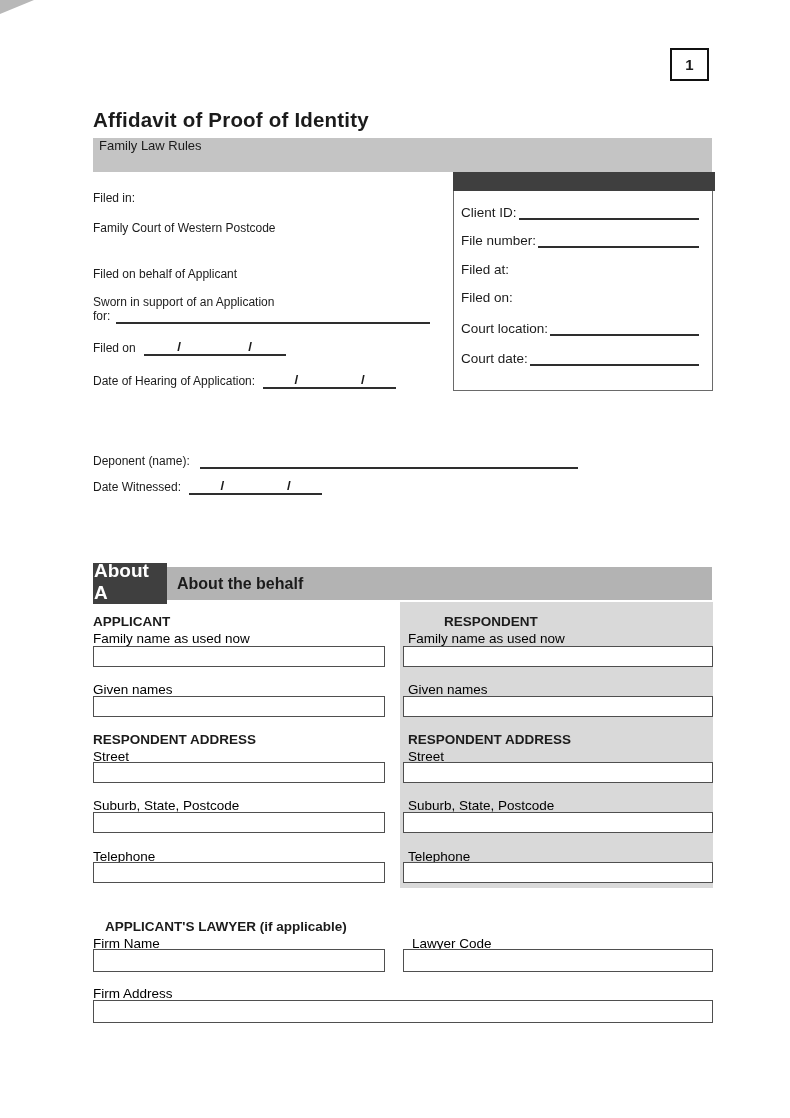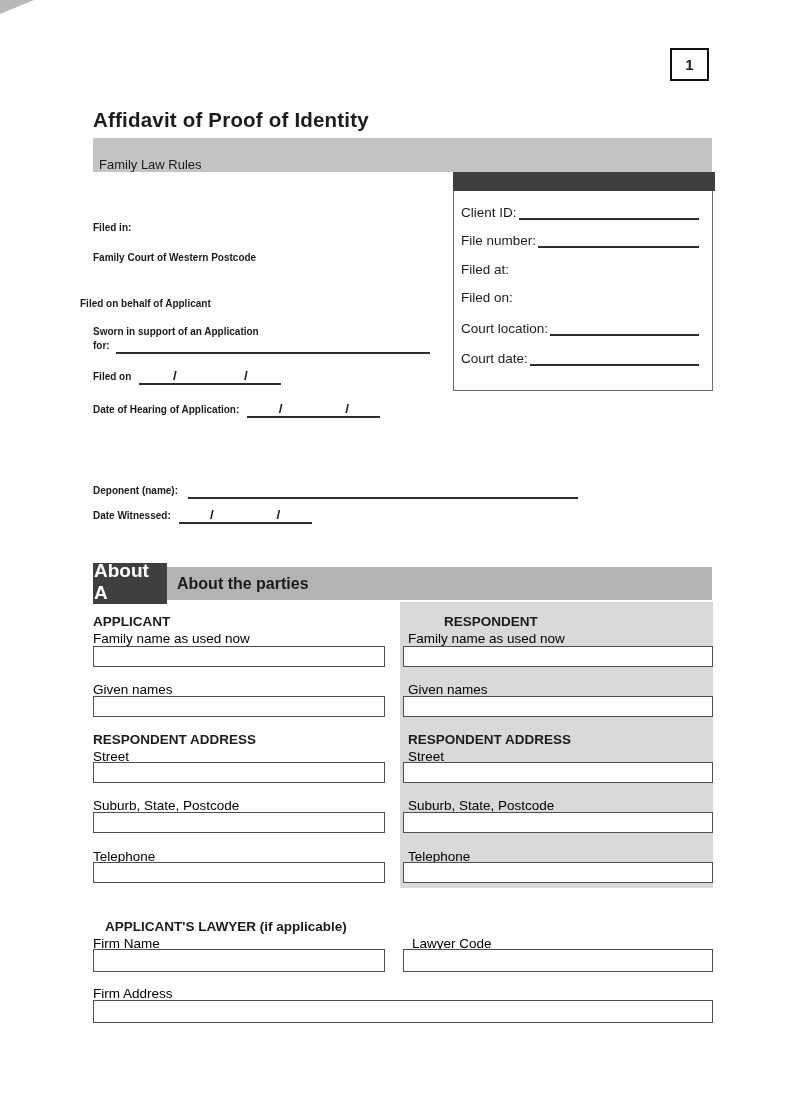--- a/index.html
+++ b/index.html
@@ -22,24 +22,24 @@
   .lbl{font-size:13.5px;line-height:15px;color:#000000;}
   .corner{width:0;height:0;border-top:14px solid #b8b8b8;border-right:34px solid transparent;left:0;top:0;}
   .pagenum{
     left:670px;top:48px;width:39px;height:33px;
     border:2.5px solid #111;display:flex;align-items:center;justify-content:center;
     font-size:15px;font-weight:700;background:#fff;
   }
   .title{left:93px;top:108px;font-size:20.5px;font-weight:700;letter-spacing:.2px;}
   .rules-bar{
     left:93px;top:138px;width:619px;height:34px;background:var(--bar-light);
-    display:flex;align-items:flex-end;padding:0 0 0 6px;font-size:13px;
+    display:flex;align-items:flex-start;padding:0 0 0 6px;font-size:13px;
   }
   
-  .filing-lbl{font-weight:700;font-size:10px;line-height:16px;margin-top:30px;}
+  .filing-lbl{font-weight:400;font-size:12px;line-height:16px;}
   .fill-line{flex:1;border-bottom:2px solid var(--line);margin-left:6px;}
   .flexrow{display:flex;align-items:flex-end;}
   .dateline{
     display:inline-flex;justify-content:space-around;align-items:flex-end;
     border-bottom:2px solid var(--line);margin-left:8px;font-style:normal;
     font-weight:700;font-size:13.5px;line-height:15px;
   }
   .dateline i{font-style:normal;}
   
   .court-box{
@@ -80,21 +80,21 @@
 </div>
 
 <div class="abs title">Affidavit of Proof of Identity</div>
 
 <div class="abs rules-bar">
   <span>Family Law Rules</span>
 </div>
 
 <div class="abs filing-lbl" style="left:93px;top:190px;">Filed in:</div>
 <div class="abs filing-lbl" style="left:93px;top:220px;">Family Court of Western Postcode</div>
-<div class="abs filing-lbl" style="left:80px;top:266px;">Filed on behalf of Applicant</div>
+<div class="abs filing-lbl" style="left:93px;top:266px;">Filed on behalf of Applicant</div>
 
 <div class="abs filing-lbl" style="left:93px;top:294px;">Sworn in support of an Application</div>
 <div class="abs flexrow" style="left:93px;top:308px;width:337px;">
   <span class="filing-lbl">for:</span>
   <span class="fill-line"></span>
 </div>
 
 <div class="abs flexrow" style="left:93px;top:339px;">
   <span class="filing-lbl">Filed on</span>
   <span class="dateline" style="width:142px;">
@@ -143,21 +143,21 @@
 </div>
 <div class="abs flexrow" style="left:93px;top:478px;">
   <span class="filing-lbl">Date Witnessed:</span>
   <span class="dateline" style="width:133px;">
     <i>/</i>
     <i>/</i>
   </span>
 </div>
 
 <div class="abs parta-bar">
-  <span>About the parties</span>
+  <span>About the behalf</span>
 </div>
 <div class="abs parta-box">
   <span>About A</span>
 </div>
 
 <div class="abs respondent-bg"></div>
 
 <div class="abs colhead" style="left:93px;top:614px;">APPLICANT</div>
 <div class="abs colhead" style="left:408px;top:614px;padding-left:36px;">RESPONDENT</div>
 

